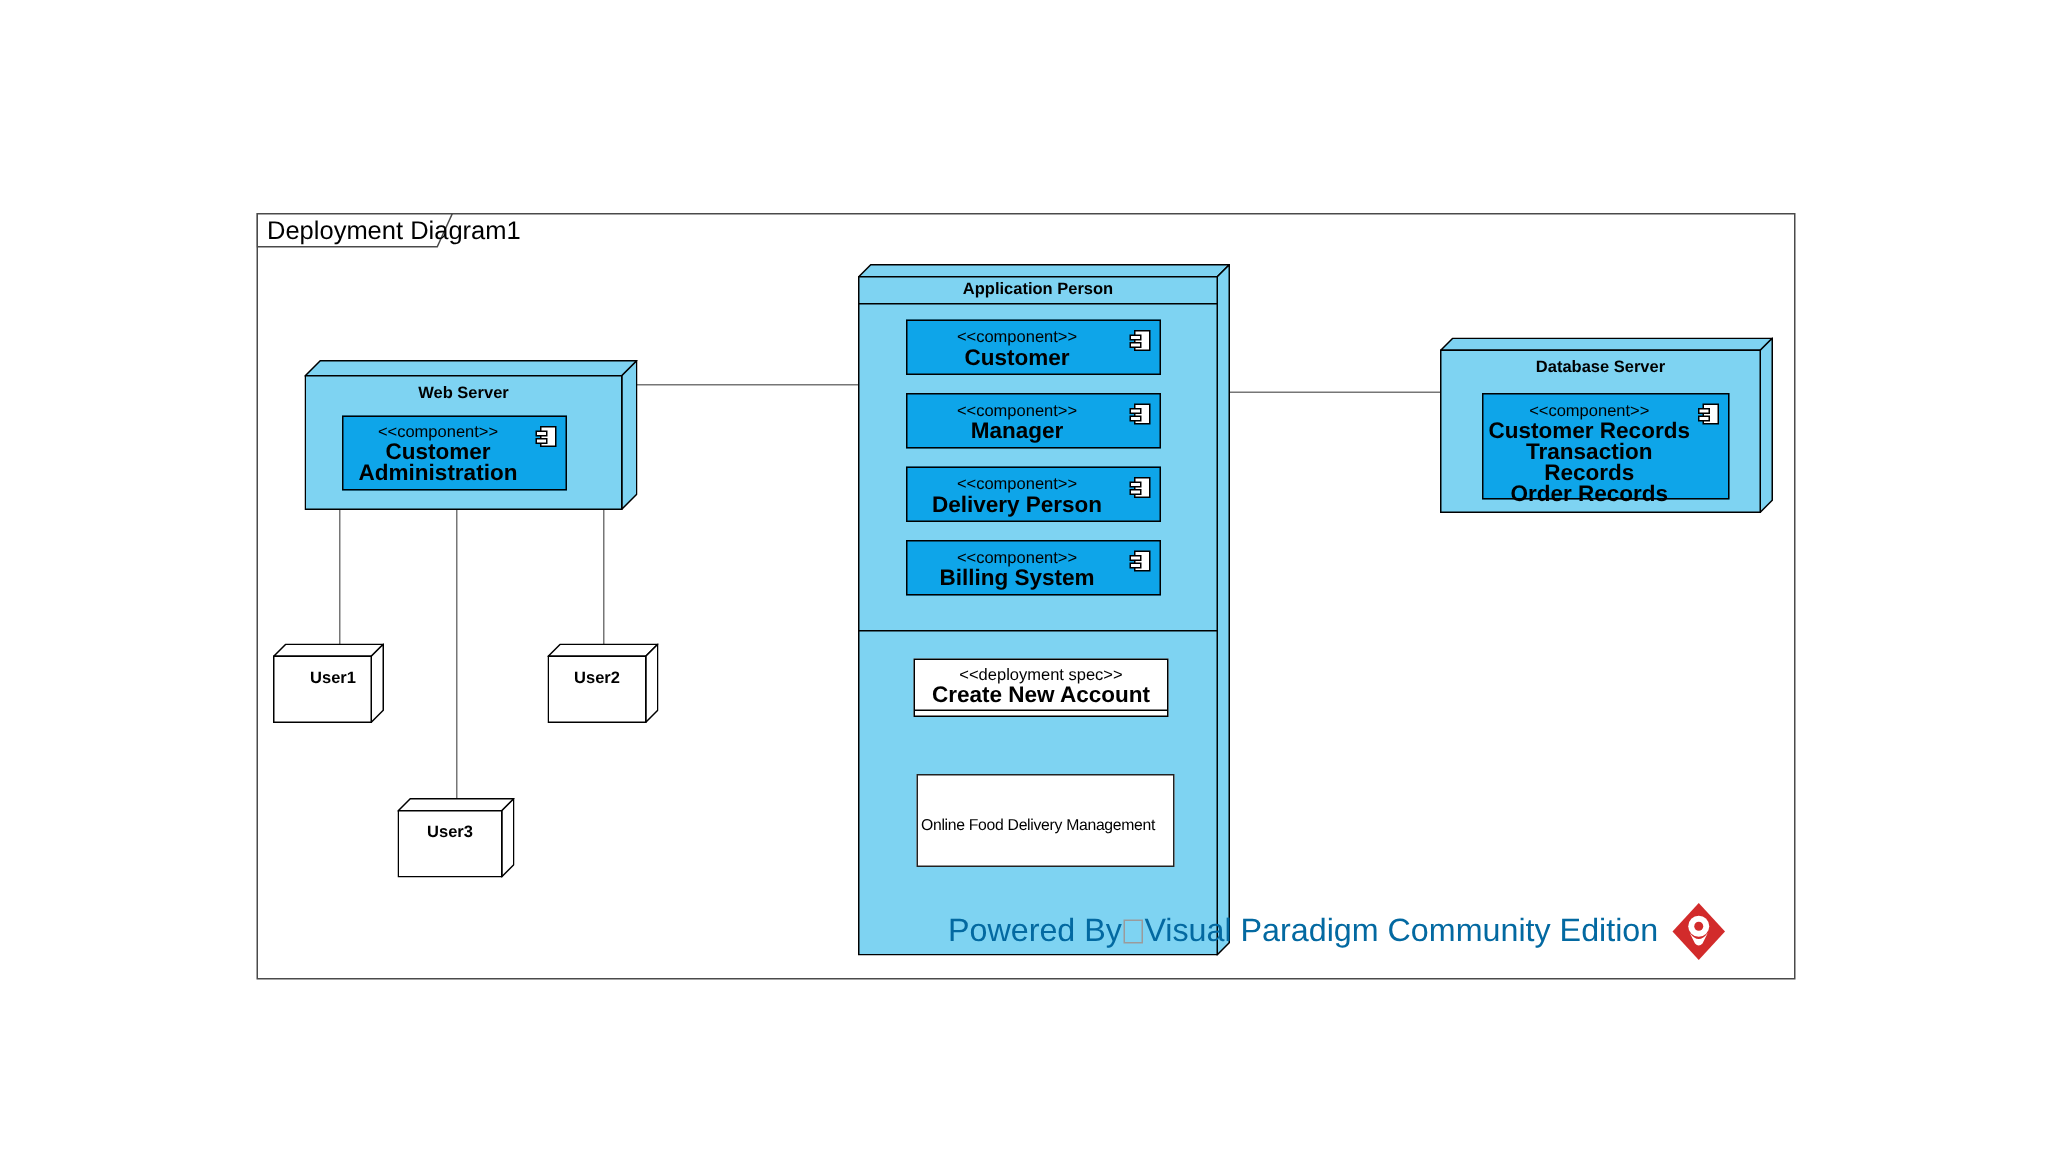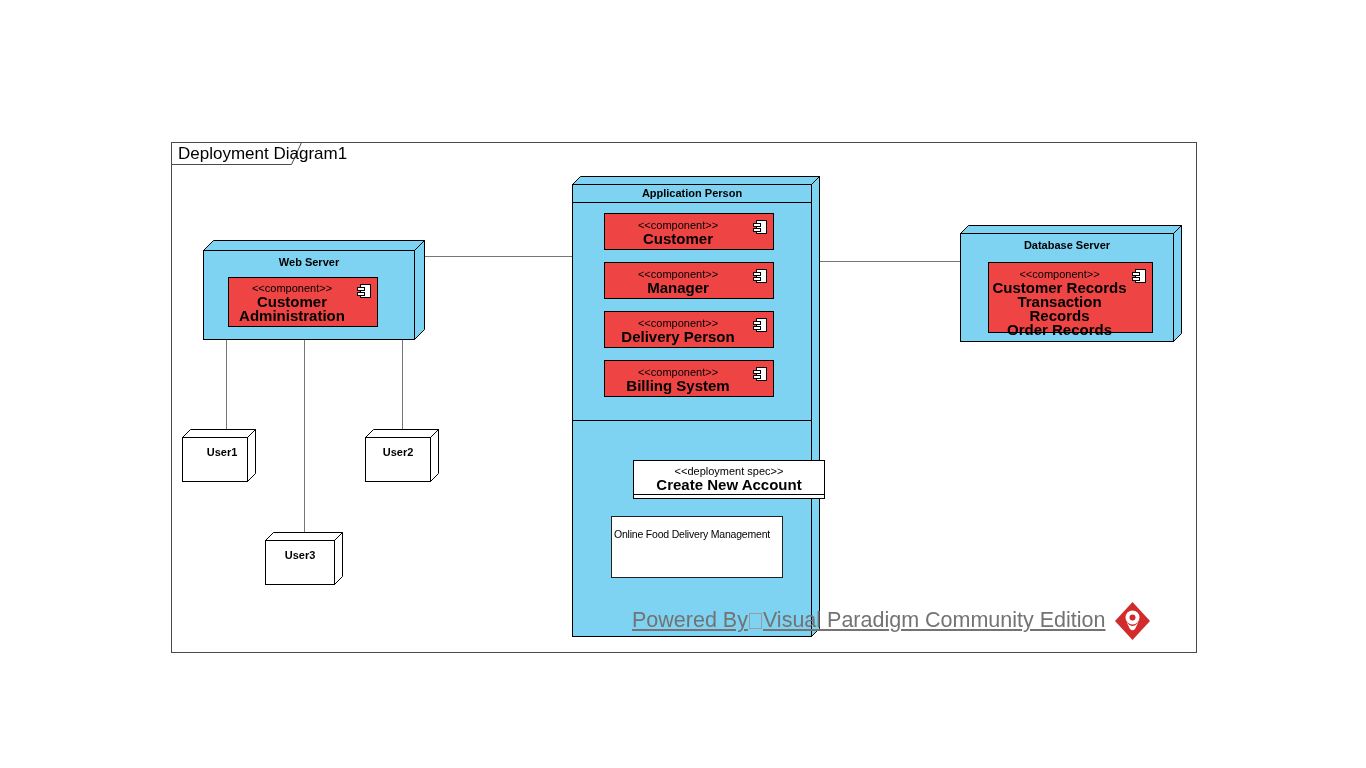--- a/index.html
+++ b/index.html
@@ -9,33 +9,33 @@
   }
   .frame{position:absolute;left:171px;top:142px;width:1024px;height:509px;border:1px solid #4a4a4a;background:transparent;}
   .frame-tab{position:absolute;left:171px;top:142px;}
   .frame-tab-label{position:absolute;left:178px;top:147px;font-size:17px;line-height:13px;color:#000;}
   .conn{position:absolute;background:#767676;z-index:1;}
   .node{position:absolute;z-index:2;}
   .node svg.n3d{position:absolute;left:0;top:0;}
   .front{position:absolute;box-sizing:border-box;}
   .node-title{font-size:11px;font-weight:bold;text-align:center;padding-top:6px;}
   .as-title{height:18px;line-height:18px;border-bottom:1px solid #000;font-size:11px;font-weight:bold;text-align:center;}
-  .comp-box{position:absolute;background:#ef4444;border:1px solid #000;box-sizing:border-box;text-align:center;}
+  .comp-box{position:absolute;background:#0ea5e9;border:1px solid #000;box-sizing:border-box;text-align:center;}
   .comp-icon{position:absolute;right:5px;top:5px;}
   .stereo{font-size:11px;line-height:14px;padding-right:22px;}
   .cname{font-size:15px;font-weight:bold;line-height:14px;padding-right:22px;}
   .as-divider{position:absolute;left:0;width:100%;border-top:1px solid #000;}
   .ds-box{position:absolute;background:#fff;border:1px solid #000;box-sizing:border-box;text-align:center;}
   .ds-top{border-bottom:1px solid #000;padding:3px 0 2px 0;}
   .ds-strip{height:8px;}
   .artifact{position:absolute;background:#fff;border:1px solid #222;box-sizing:border-box;}
-  .artifact-label{font-size:10.5px;line-height:13px;padding:11px 1px 0 2px;white-space:nowrap;letter-spacing:-0.2px;}
+  .artifact-label{font-size:10.5px;line-height:13px;padding:11px 1px 0 2px;white-space:nowrap;letter-spacing:-0.2px;margin-top:16px;}
   .user-label{font-size:11px;font-weight:bold;text-align:center;padding-top:9px;}
   .watermark{position:absolute;left:632px;top:599px;z-index:10;display:flex;align-items:center;
-    color:#737373;font-size:21.5px;line-height:26px;white-space:nowrap;text-decoration:underline;}
+    color:#0369a1;font-size:21.5px;line-height:26px;white-space:nowrap;}
   .tofu{display:inline-block;width:13px;height:16px;border:1.5px solid #9b9b9b;box-sizing:border-box;margin:2px 1px 0 1px;}
   .logo{margin-left:9px;margin-top:2px;}
 </style>
 </head>
 <body>
 
 <div id="canvas">
 
   <div class="frame"></div>
   <svg class="frame-tab" width="132" height="24">
@@ -114,21 +114,21 @@
           <rect x="4.5" y="1.5" width="10" height="13" fill="#fff" stroke="#000"></rect>
           <rect x="1.5" y="4.5" width="7" height="3" fill="#fff" stroke="#000"></rect>
           <rect x="1.5" y="9.5" width="7" height="3" fill="#fff" stroke="#000"></rect>
         </svg>
         <div class="stereo" style="padding-top:4px;">&lt;&lt;component&gt;&gt;</div>
         <div class="cname">Billing System</div>
       </div>
 
       <div class="as-divider" style="top:236px;"></div>
 
-      <div class="ds-box" style="left:37px;top:276px;width:192px;height:39px;margin-left:24px;">
+      <div class="ds-box" style="left:37px;top:255px;width:170px;height:39px;">
         <div class="ds-top">
           <div class="stereo" style="padding-right:0;">&lt;&lt;deployment spec&gt;&gt;</div>
           <div class="cname" style="padding-right:0;">Create New Account</div>
         </div>
         <div class="ds-strip"></div>
       </div>
 
       <div class="artifact" style="left:39px;top:332px;width:172px;height:62px;">
         <div class="artifact-label">Online Food Delivery Management</div>
       </div>

